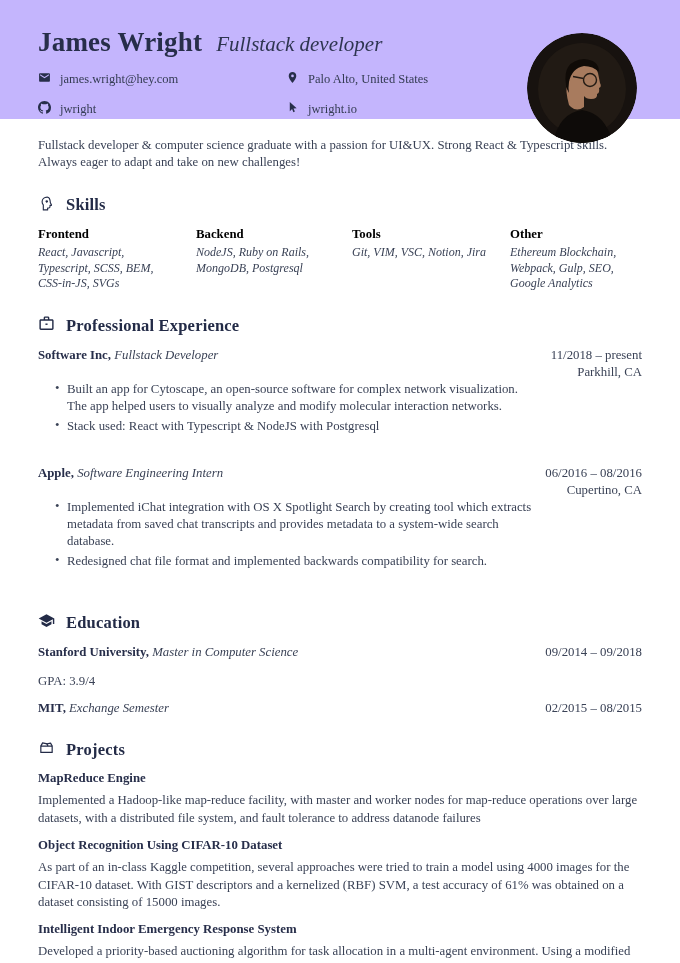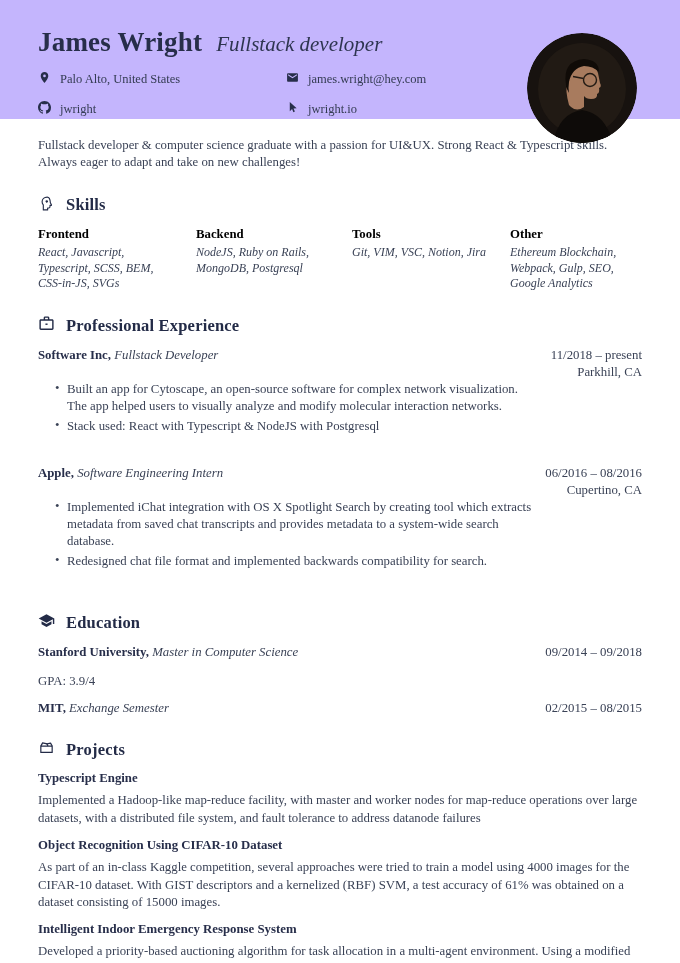--- a/index.html
+++ b/index.html
@@ -71,29 +71,29 @@
 <body>
 
 <div class="header">
   <div class="name-row">
     <span class="name">James Wright</span>
     <span class="job-title">Fullstack developer</span>
   </div>
   <div class="contact-grid">
     <div class="contact-item">
       <span><svg viewBox="0 0 24 24" width="13" height="13">
+            <path class="icon-navy" d="M20 4H4c-1.1 0-2 .9-2 2v12c0 1.1.9 2 2 2h16c1.1 0 2-.9 2-2V6c0-1.1-.9-2-2-2zm0 4.24l-8 5-8-5V6l8 5 8-5v2.24z"></path>
+          </svg></span>
+      <span>james.wright@hey.com</span>
+    </div>
+    <div class="contact-item">
+      <span><svg viewBox="0 0 24 24" width="13" height="13">
             <path class="icon-navy" d="M12 2C8.13 2 5 5.13 5 9c0 5.25 7 13 7 13s7-7.75 7-13c0-3.87-3.13-7-7-7zm0 9.5a2.5 2.5 0 010-5 2.5 2.5 0 010 5z"></path>
           </svg></span>
       <span>Palo Alto, United States</span>
-    </div>
-    <div class="contact-item">
-      <span><svg viewBox="0 0 24 24" width="13" height="13">
-            <path class="icon-navy" d="M20 4H4c-1.1 0-2 .9-2 2v12c0 1.1.9 2 2 2h16c1.1 0 2-.9 2-2V6c0-1.1-.9-2-2-2zm0 4.24l-8 5-8-5V6l8 5 8-5v2.24z"></path>
-          </svg></span>
-      <span>james.wright@hey.com</span>
     </div>
     <div class="contact-item">
       <span><svg viewBox="0 0 16 16" width="13" height="13">
             <path class="icon-navy" d="M8 0C3.58 0 0 3.58 0 8c0 3.54 2.29 6.53 5.47 7.59.4.07.55-.17.55-.38 0-.19-.01-.82-.01-1.49-2.01.37-2.53-.49-2.69-.94-.09-.23-.48-.94-.82-1.13-.28-.15-.68-.52-.01-.53.63-.01 1.08.58 1.23.82.72 1.21 1.87.87 2.33.66.07-.52.28-.87.51-1.07-1.78-.2-3.64-.89-3.64-3.95 0-.87.31-1.59.82-2.15-.08-.2-.36-1.02.08-2.12 0 0 .67-.21 2.2.82.64-.18 1.32-.27 2-.27s1.36.09 2 .27c1.53-1.04 2.2-.82 2.2-.82.44 1.1.16 1.92.08 2.12.51.56.82 1.27.82 2.15 0 3.07-1.87 3.75-3.65 3.95.29.25.54.73.54 1.48 0 1.07-.01 1.93-.01 2.2 0 .21.15.46.55.38A8.01 8.01 0 0016 8c0-4.42-3.58-8-8-8z"></path>
           </svg></span>
       <span>jwright</span>
     </div>
     <div class="contact-item">
       <span><svg viewBox="0 0 24 24" width="13" height="13">
             <path class="icon-navy" d="M7 2v16.7l4.2-3.8 2.5 5.8 2.7-1.2-2.5-5.7 5.8-.5z"></path>
@@ -239,21 +239,21 @@
         <svg viewBox="0 0 24 24" width="17" height="17" fill="none" stroke="#232b47" stroke-width="1.7" stroke-linejoin="round">
           <path d="M4 10h16v9H4z"></path>
           <path d="M4 10L6.5 5.5 13 7"></path>
           <path d="M20 10l-2.3-4.2-5 1.2 1.3 3"></path>
         </svg>
       </span>
       <span class="section-title">Projects</span>
     </div>
 
     <div class="project">
-      <div class="project-name">Typescript Engine</div>
+      <div class="project-name">MapReduce Engine</div>
       <div class="project-desc">Implemented a Hadoop-like map-reduce facility, with master and worker nodes for map-reduce operations over large datasets, with a distributed file system, and fault tolerance to address datanode failures</div>
     </div>
     <div class="project">
       <div class="project-name">Object Recognition Using CIFAR-10 Dataset</div>
       <div class="project-desc">As part of an in-class Kaggle competition, several approaches were tried to train a model using 4000 images for the CIFAR-10 dataset. With GIST descriptors and a kernelized (RBF) SVM, a test accuracy of 61% was obtained on a dataset consisting of 15000 images.</div>
     </div>
     <div class="project">
       <div class="project-name">Intelligent Indoor Emergency Response System</div>
       <div class="project-desc">Developed a priority-based auctioning algorithm for task allocation in a multi-agent environment. Using a modified A* algorithm, tasks were prioritized based on proximity to the location of the fire resulting in an efficient evacuation.</div>
     </div>

